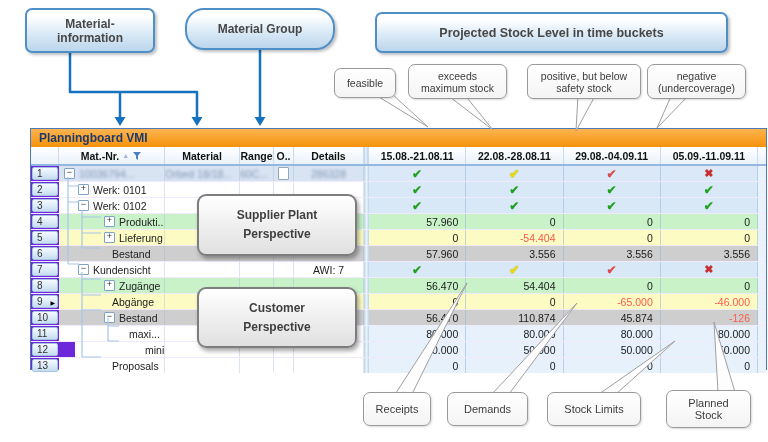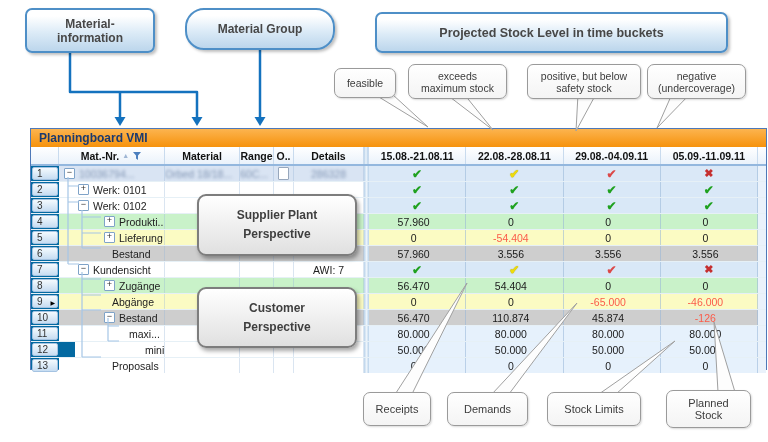--- a/index.html
+++ b/index.html
@@ -30,39 +30,39 @@
   .overlaybox{position:absolute;z-index:16;display:flex;align-items:center;justify-content:center;
     text-align:center;white-space:pre-line;font-weight:bold;font-size:12px;line-height:19px;color:#3f3f3f;
     background:linear-gradient(#ffffff,#e0e0e0);border:2px solid #7d7d7d;border-radius:9px;
     box-shadow:2px 3px 4px rgba(0,0,0,.35);}
   #ov-supplier{left:197px;top:194px;width:156px;height:58px;}
   #ov-customer{left:197px;top:287px;width:156px;height:57px;}
   
   #overlay{position:absolute;left:0;top:0;z-index:15;pointer-events:none;}
   
   #pb{position:absolute;left:30px;top:128px;width:737px;height:242px;z-index:1;
-      border:1px solid #4e79b8;background:#0369a1;box-sizing:border-box;}
+      border:1px solid #4e79b8;background:#6d28d9;box-sizing:border-box;}
   #pb-title{height:18px;background:linear-gradient(#fcb44f,#f6920c);color:#1c3a6e;
       font-weight:bold;font-size:12px;line-height:18px;padding-left:8px;}
   .tgrid{display:grid;grid-template-columns:28px 106px 75px 34px 20px 70px 5px 1fr 1fr 1fr 1fr 8px;}
   .thead{height:17px;border-bottom:2px solid #93b7de;background:linear-gradient(#ffffff,#eaf2fb);}
   .hc{display:flex;align-items:center;justify-content:center;font-weight:bold;font-size:10.5px;
       color:#111;border-right:1px solid #c9dbee;overflow:hidden;white-space:nowrap;gap:3px;}
   .sort{font-size:7px;color:#9fb6d4;}
   .trow{height:15px;border-bottom:1px solid rgba(255,255,255,.9);}
   .cell{overflow:hidden;white-space:nowrap;box-sizing:border-box;}
   .num{margin:1px;border-radius:2px;border:1px solid #a5c3e2;
       background:linear-gradient(#f4fafe,#c7ddf2);font-size:10px;color:#333;
       display:flex;align-items:center;padding-left:4px;position:relative;}
   .marker{position:absolute;right:2px;top:3px;font-size:6px;color:#000;}
   .lc{display:flex;align-items:center;font-size:10.5px;color:#222;
       border-right:1px solid rgba(150,180,215,.35);}
   .det{justify-content:center;}
   .oc{justify-content:center;}
-  .val{display:flex;align-items:center;justify-content:center;padding-right:7px;
+  .val{display:flex;align-items:center;justify-content:flex-end;padding-right:7px;
       font-size:10.5px;color:#1a1a1a;border-right:1px solid rgba(150,180,215,.55);}
   .val.center{justify-content:center;padding-right:0;}
   .splitter{background:linear-gradient(90deg,#b9d2ea,#ecf4fb,#b9d2ea);}
   .strip{background:#eaf2fb;}
   .strip-h{background:linear-gradient(#ffffff,#eaf2fb);border-right:none;}
   .exp{flex:none;width:9px;height:9px;border:1px solid #7fa3c8;background:#fff;border-radius:1px;
       font-size:9px;line-height:7px;text-align:center;color:#333;margin-right:4px;}
   .lab{overflow:hidden;white-space:nowrap;}
   .redacted{filter:blur(1.5px);color:#8296b4;}
   .doc{display:inline-block;width:9px;height:11px;background:#fff;border:1px solid #97a7bc;border-radius:1px;}

